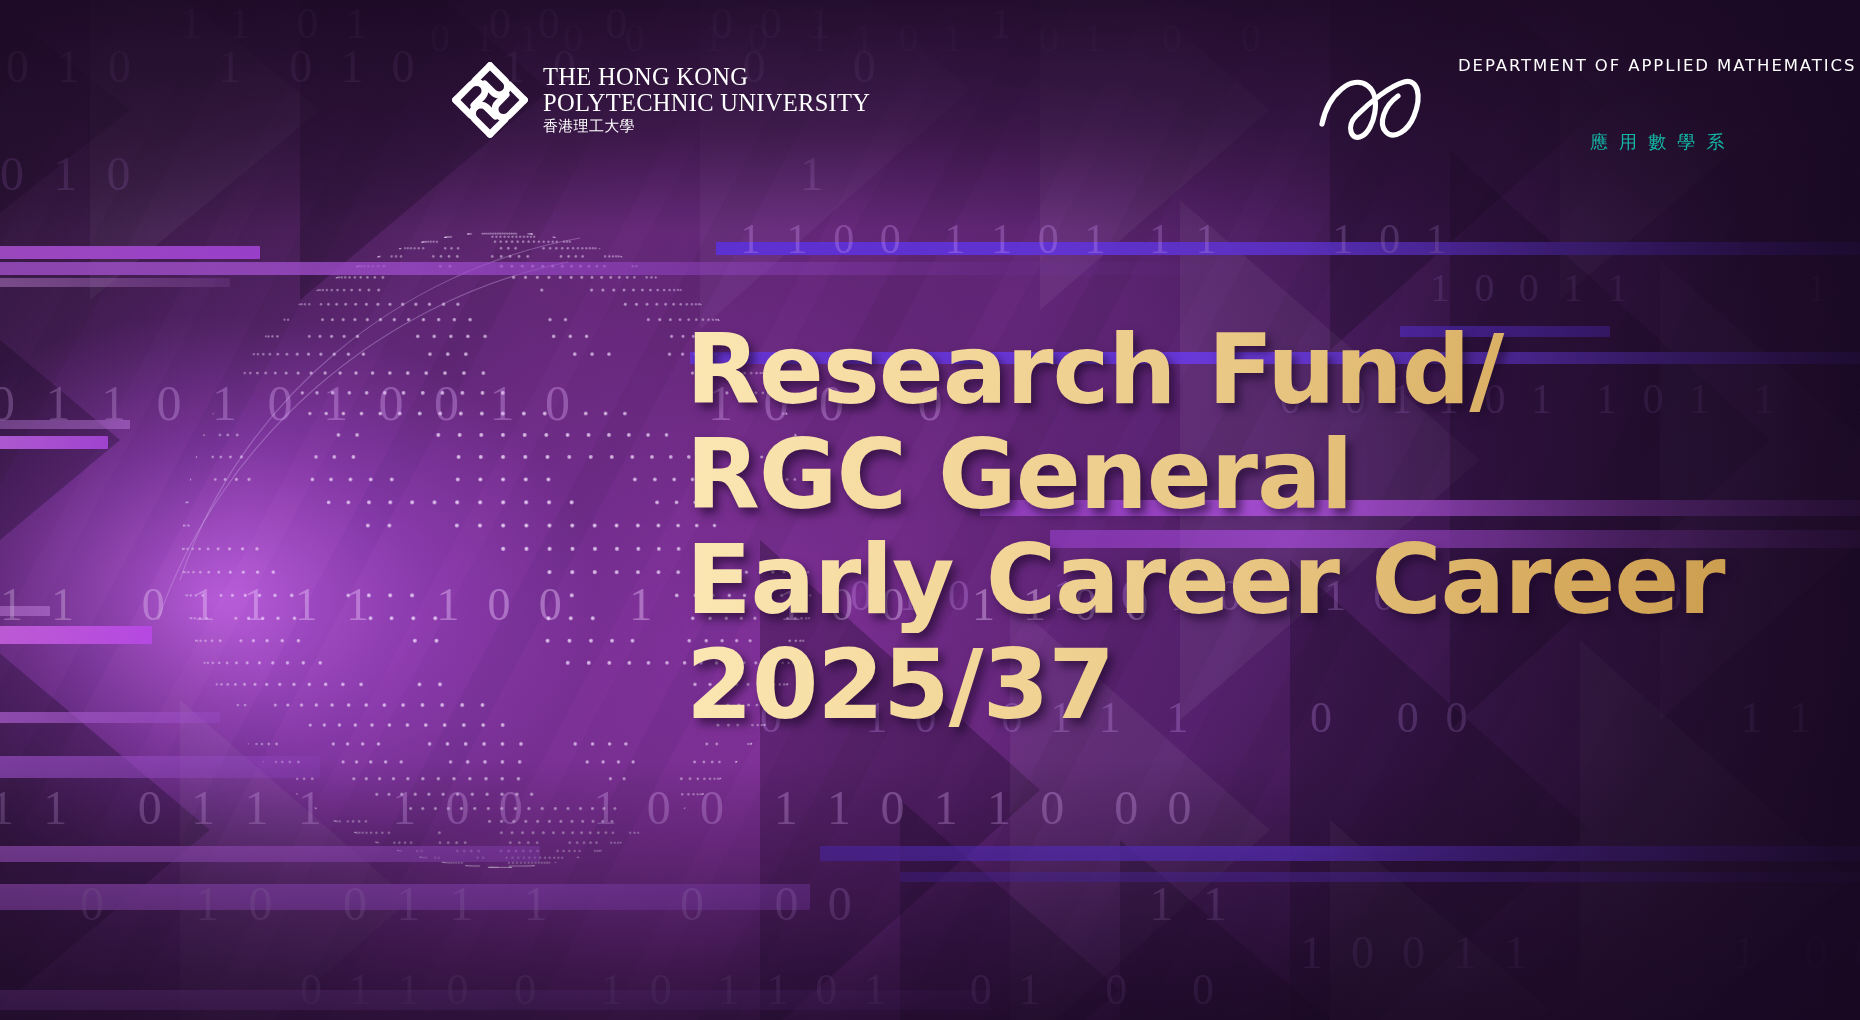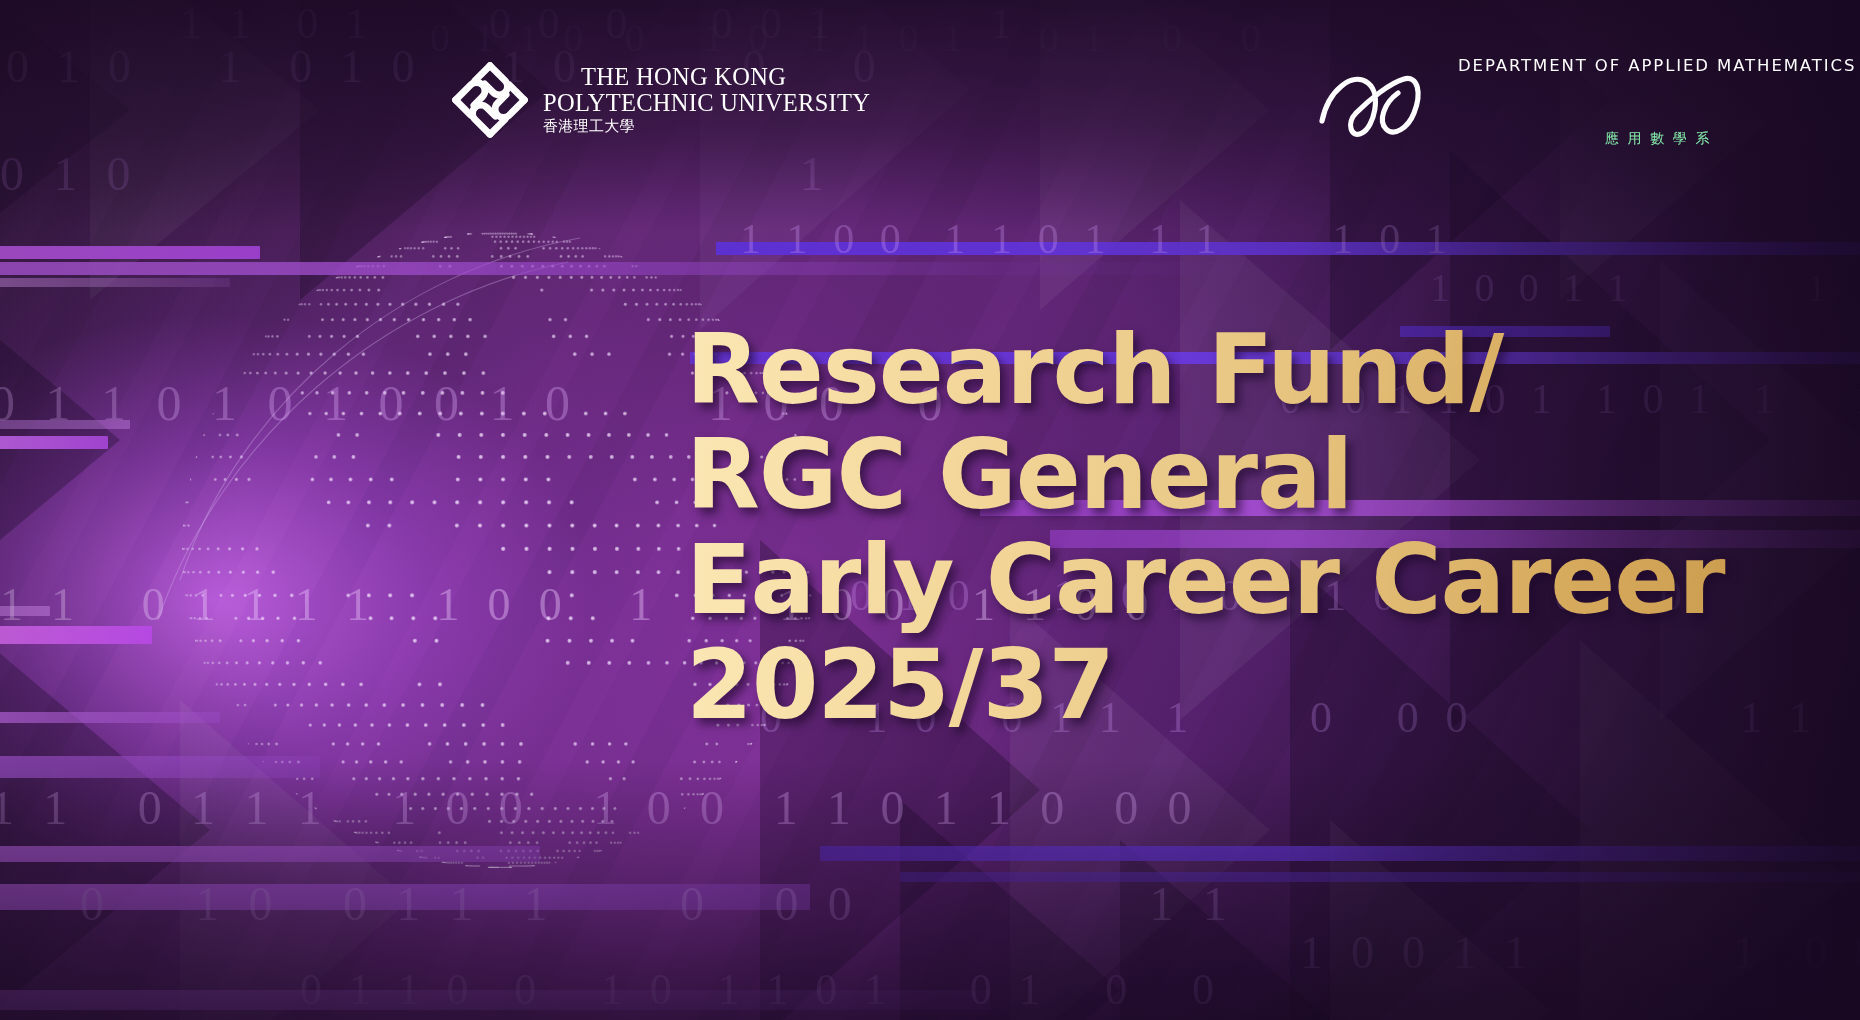--- a/index.html
+++ b/index.html
@@ -130,21 +130,21 @@
   .polyu-knot svg { display: block; }
   .polyu-text { display: flex; flex-direction: column; }
   .polyu-en1, .polyu-en2 {
     font-family: "Liberation Serif", serif;
     color: #ffffff;
     font-weight: 400;
     letter-spacing: 0.012em;
     line-height: 1.04;
     white-space: nowrap;
   }
-  .polyu-en1 { font-size: 24.5px; margin-left: 38px; }
+  .polyu-en1 { font-size: 24.5px; }
   .polyu-en2 { font-size: 24.5px; }
   .polyu-zh {
     font-family: "DejaVu Sans", sans-serif;
     color: #ffffff;
     font-size: 15px;
     letter-spacing: 0.02em;
     line-height: 1.25;
     margin-top: 2px;
     white-space: nowrap;
   }
@@ -163,22 +163,22 @@
   .dept-en {
     font-family: "DejaVu Sans", sans-serif;
     color: #ffffff;
     font-size: 16.5px;
     letter-spacing: 0.115em;
     white-space: nowrap;
     font-weight: 400;
   }
   .dept-zh {
     font-family: "DejaVu Sans", sans-serif;
-    color: #86efac;
-    font-size: 14px;
+    color: #14b8a6;
+    font-size: 18px;
     letter-spacing: 0.62em;
     margin-top: 11px;
     white-space: nowrap;
     text-indent: 0.62em;
   }
 
   
   .headline {
     position: absolute;
     left: 686px;

